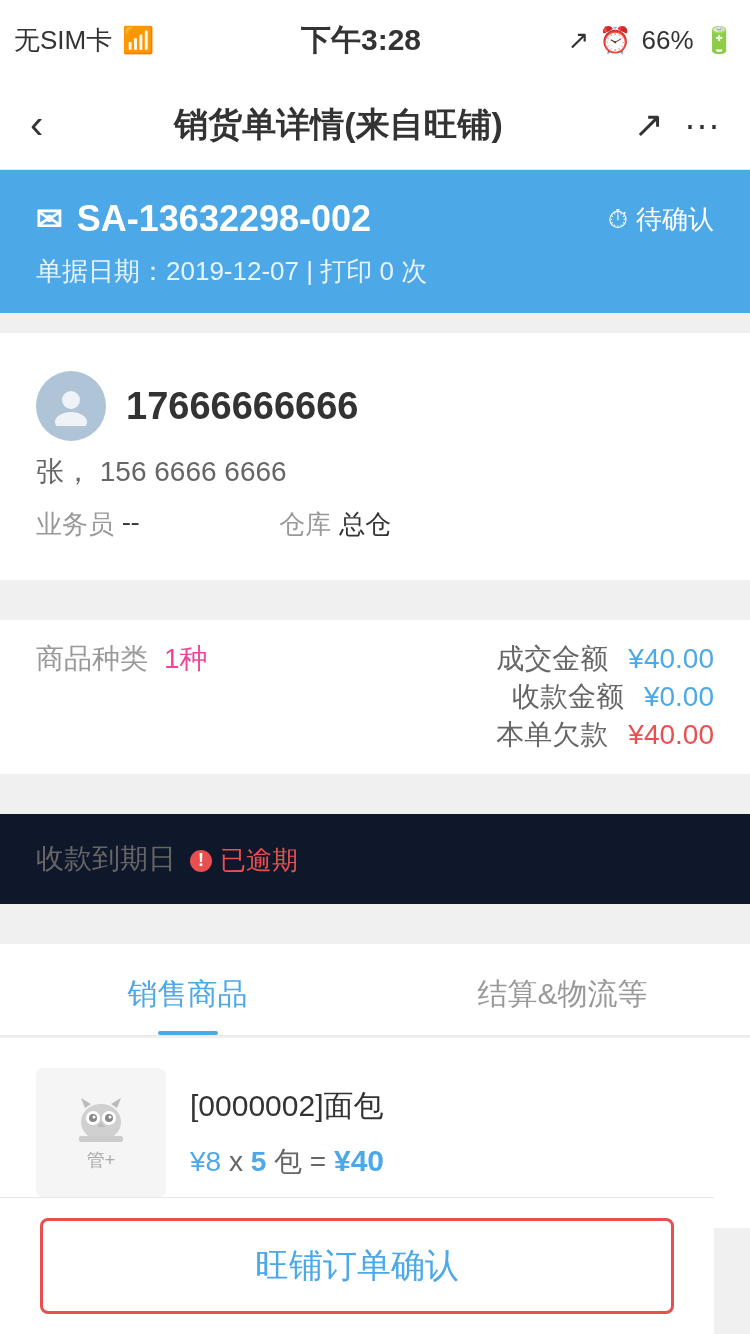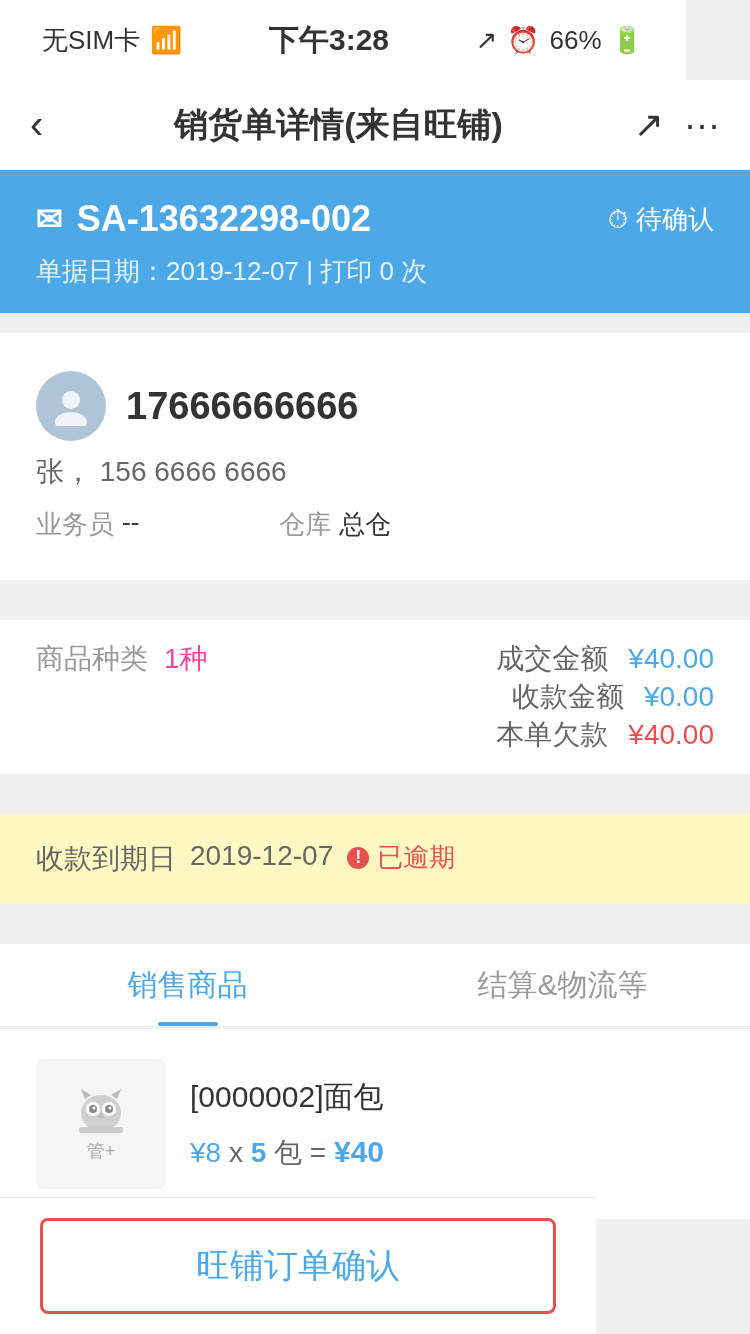--- a/index.html
+++ b/index.html
@@ -9,27 +9,27 @@
       min-height: 1334px;
       font-family: -apple-system, 'PingFang SC', 'Helvetica Neue', Arial, sans-serif;
       background: #f0f0f0;
       font-size: 28px;
       color: #333;
       position: relative;
     }
 
     
     .status-bar {
-      width: 686px;
+      width: 750px;
       height: 80px;
       background: #fff;
       display: flex;
       align-items: center;
       justify-content: space-between;
-      padding: 0 42px;
+      padding: 0 14px;
       font-size: 26px;
       font-weight: 500;
     }
     .status-left {
       display: flex;
       align-items: center;
       gap: 10px;
     }
     .status-center {
       font-size: 30px;
@@ -183,25 +183,25 @@
       gap: 20px;
       align-items: center;
       font-size: 28px;
     }
     .summary-row-label { color: #666; }
     .summary-row-value-blue { color: #4da8e8; }
     .summary-row-value-red { color: #e85050; }
 
     
     .due-section {
-      background: #fef9c3;
+      background: #0f172a;
       padding: 26px 36px;
       margin-bottom: 20px;
       display: flex;
-      align-items: flex-start;
+      align-items: flex-end;
       gap: 14px;
       font-size: 28px;
       color: #666;
     }
     .overdue-badge {
       display: flex;
       align-items: center;
       gap: 8px;
       color: #e85050;
       font-size: 26px;
@@ -229,20 +229,21 @@
       flex: 1;
       height: 82px;
       display: flex;
       flex-direction: column;
       align-items: center;
       justify-content: center;
       font-size: 30px;
       color: #999;
       cursor: pointer;
       position: relative;
+      margin-top: 9px;
     }
     .tab-item.active {
       color: #4da8e8;
     }
     .tab-underline {
       position: absolute;
       bottom: 0;
       left: 50%;
       transform: translateX(-50%);
       width: 60px;
@@ -282,21 +283,21 @@
     
     .bottom-spacer {
       height: 180px;
     }
 
     
     .bottom-bar {
       position: fixed;
       bottom: 0;
       left: 0;
-      width: 596px;
+      width: 714px;
       background: #fff;
       padding: 20px 40px;
       border-top: 1px solid #e8e8e8;
     }
     .confirm-button {
       width: 100%;
       height: 96px;
       border: 3px solid #e85050;
       background: #fff;
       border-radius: 8px;
@@ -424,21 +425,20 @@
       <span class="summary-row-label">本单欠款</span>
       <span class="summary-row-value-red">¥40.00</span>
     </div>
   </div>
 </div>
 
 <div class="divider"></div>
 
 <div class="due-section">
   <span>收款到期日</span>
-  <span>2019-12-07</span>
   <div class="overdue-badge">
     <div class="overdue-dot">!</div>
     <span>已逾期</span>
   </div>
 </div>
 
 <div class="divider"></div>
 
 <div class="tabs-bar">
   <div class="tab-item active">

